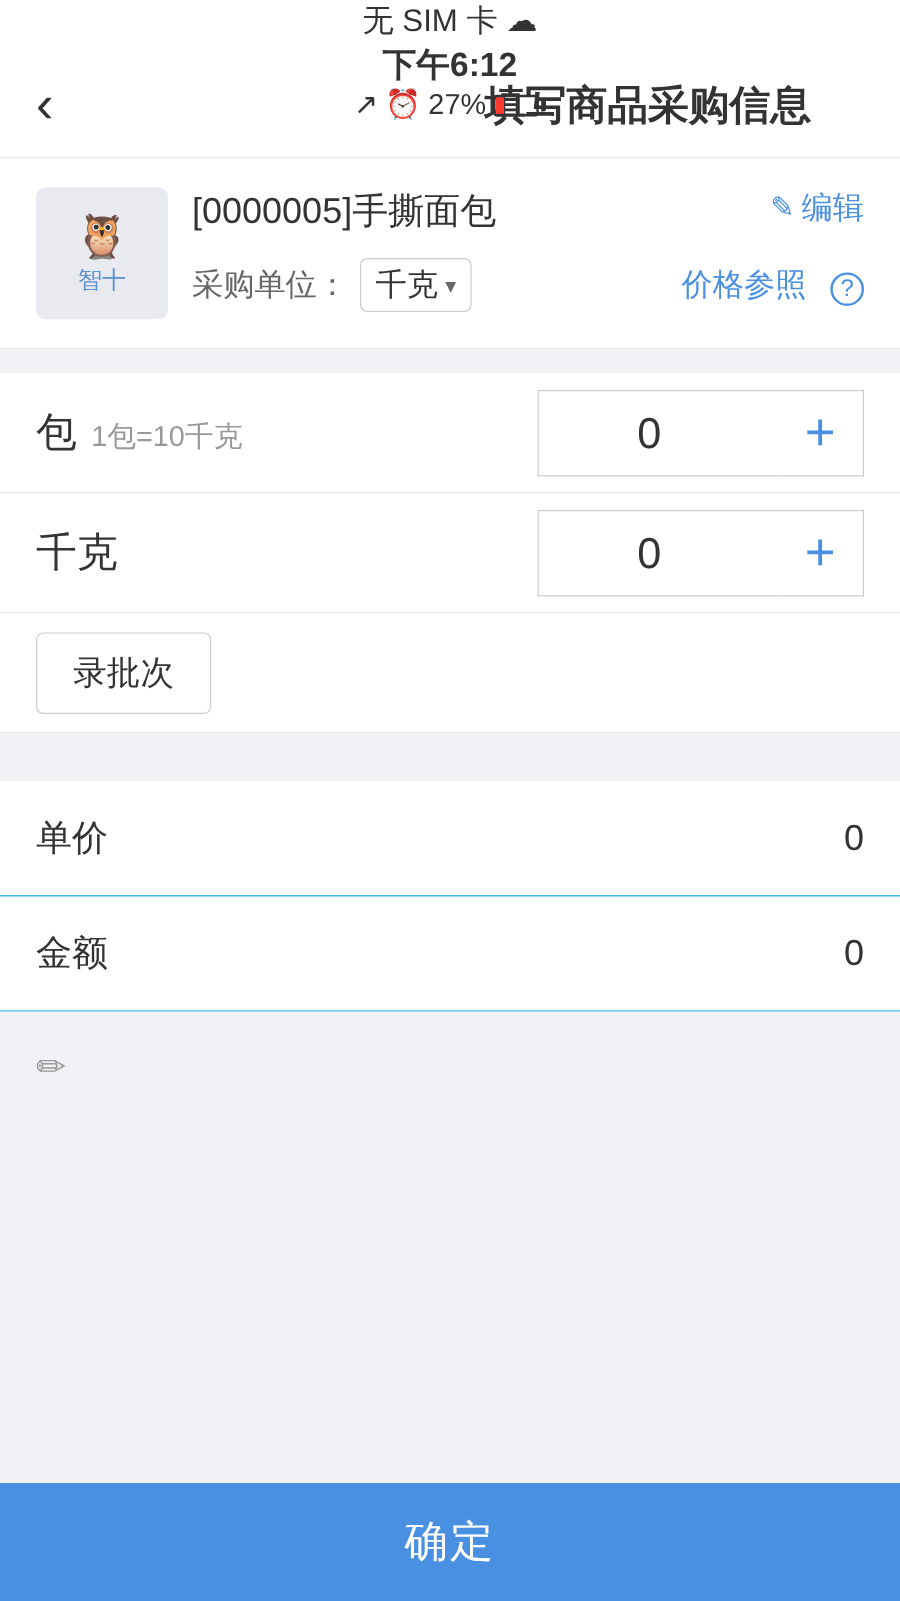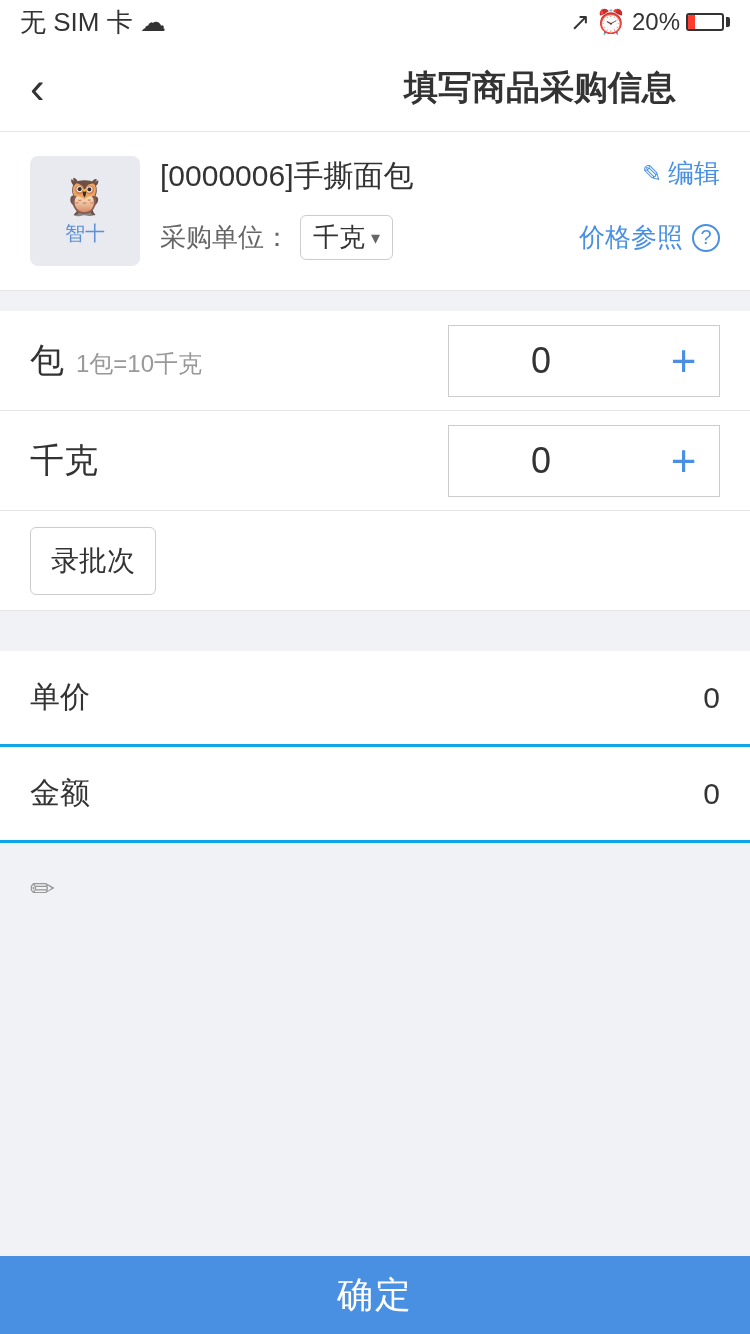--- a/index.html
+++ b/index.html
@@ -16,20 +16,21 @@
     
     .status-bar {
       display: flex;
       align-items: center;
       justify-content: space-between;
       background: #fff;
       height: 44px;
       padding: 0 20px;
       font-size: 26px;
       color: #333;
+      flex-direction: column;
     }
     .status-left { display: flex; align-items: center; gap: 8px; }
     .status-center { font-weight: 600; font-size: 28px; }
     .status-right { display: flex; align-items: center; gap: 6px; font-size: 24px; }
     .battery-icon {
       display: inline-flex;
       align-items: center;
       gap: 2px;
     }
     .battery-body {
@@ -143,22 +144,22 @@
       padding: 4px 12px;
       font-size: 26px;
       color: #333;
       gap: 6px;
       background: #fff;
       margin-left: 10px;
     }
     .chevron-down { font-size: 18px; color: #666; }
     .price-ref {
       display: flex;
-      align-items: center;
-      gap: 9px;
+      align-items: flex-end;
+      gap: 20px;
       color: #4a90e2;
       font-size: 26px;
       cursor: pointer;
     }
     .help-icon {
       width: 28px; height: 28px;
       border: 2px solid #4a90e2;
       border-radius: 50%;
       display: flex;
       align-items: center;
@@ -239,39 +240,39 @@
       background: #fff;
       border-bottom: 1px solid #e5e5e5;
     }
     .total-text {
       font-size: 30px;
       color: #333;
     }
     .batch-btn {
       border: 1px solid #ccc;
       border-radius: 6px;
-      padding: 14px 20px;
+      padding: 14px 30px;
       font-size: 28px;
       color: #333;
       background: #fff;
       cursor: pointer;
     }
 
     
     .price-section {
       background: #fff;
       margin-top: 20px;
     }
     .price-row {
       display: flex;
       align-items: center;
       justify-content: space-between;
       padding: 0 30px;
       height: 96px;
-      border-bottom: 3px solid #0ea5e9;
+      border-bottom: 1px solid #0ea5e9;
     }
     .price-label {
       font-size: 30px;
       color: #333;
     }
     .price-value {
       font-size: 30px;
       color: #333;
     }
 
@@ -297,21 +298,21 @@
       flex: 1;
       min-height: 200px;
     }
 
     
     .confirm-btn {
       position: fixed;
       bottom: 0;
       left: 0;
       width: 750px;
-      height: 78px;
+      height: 98px;
       background: #4a90e2;
       display: flex;
       align-items: center;
       justify-content: center;
       font-size: 36px;
       color: #fff;
       font-weight: 500;
       cursor: pointer;
       letter-spacing: 2px;
     }
@@ -320,24 +321,25 @@
       padding-bottom: 98px;
     }
   </style>
 </head>
 <body>
 
 <div class="status-bar">
   <div class="status-left">
     <span>无 SIM 卡 ☁</span>
   </div>
+  <div class="status-center">下午6:12</div>
   <div class="status-right">
     <span>↗</span>
     <span>⏰</span>
-    <span>20%</span>
+    <span>27%</span>
     <div class="battery-icon">
       <div class="battery-body">
         <div class="battery-fill"></div>
       </div>
       <div class="battery-tip"></div>
     </div>
   </div>
 </div>
 
 <div class="nav-bar">
@@ -347,21 +349,21 @@
 
 <div class="main-content">
 
   <div class="product-card">
     <div class="product-thumb">
       <span class="owl-icon">🦉</span>
       <span class="owl-label">智十</span>
     </div>
     <div class="product-info">
       <div class="product-header">
-        <span class="product-name">[0000006]手撕面包</span>
+        <span class="product-name">[0000005]手撕面包</span>
         <div class="edit-btn">
           <span class="edit-icon">✎</span>
           <span>编辑</span>
         </div>
       </div>
       <div class="product-unit-row">
         <div style="display:flex;align-items:center;">
           <span class="unit-label">采购单位：</span>
           <div class="unit-select">
             <span>千克</span>

